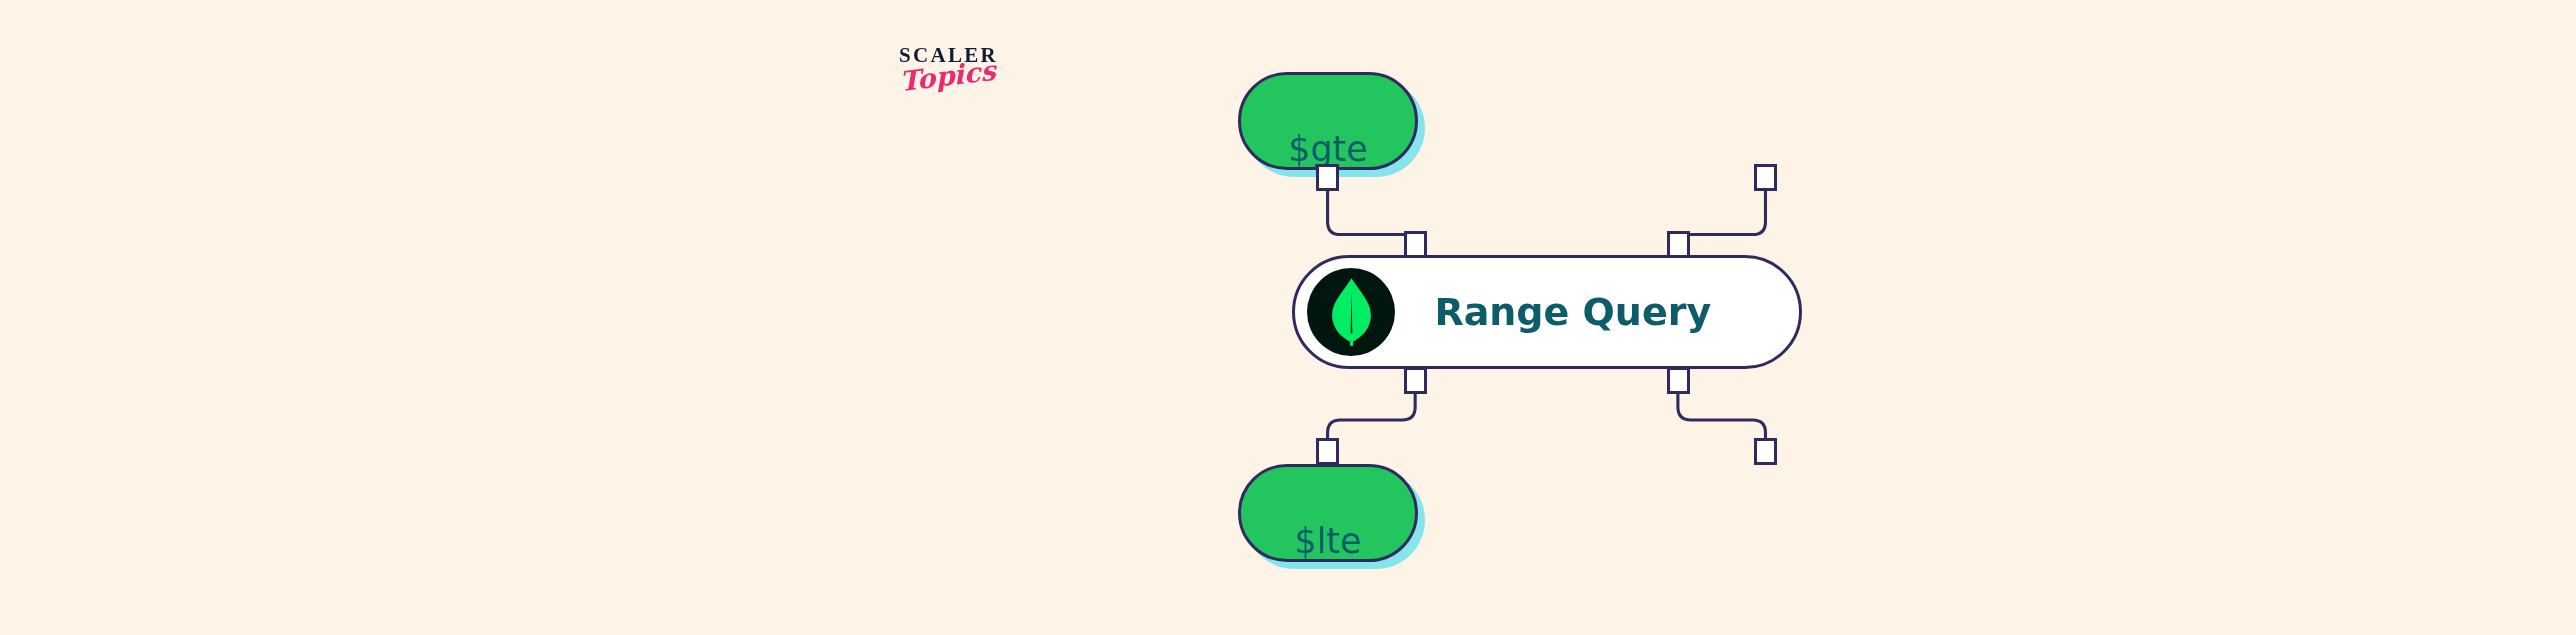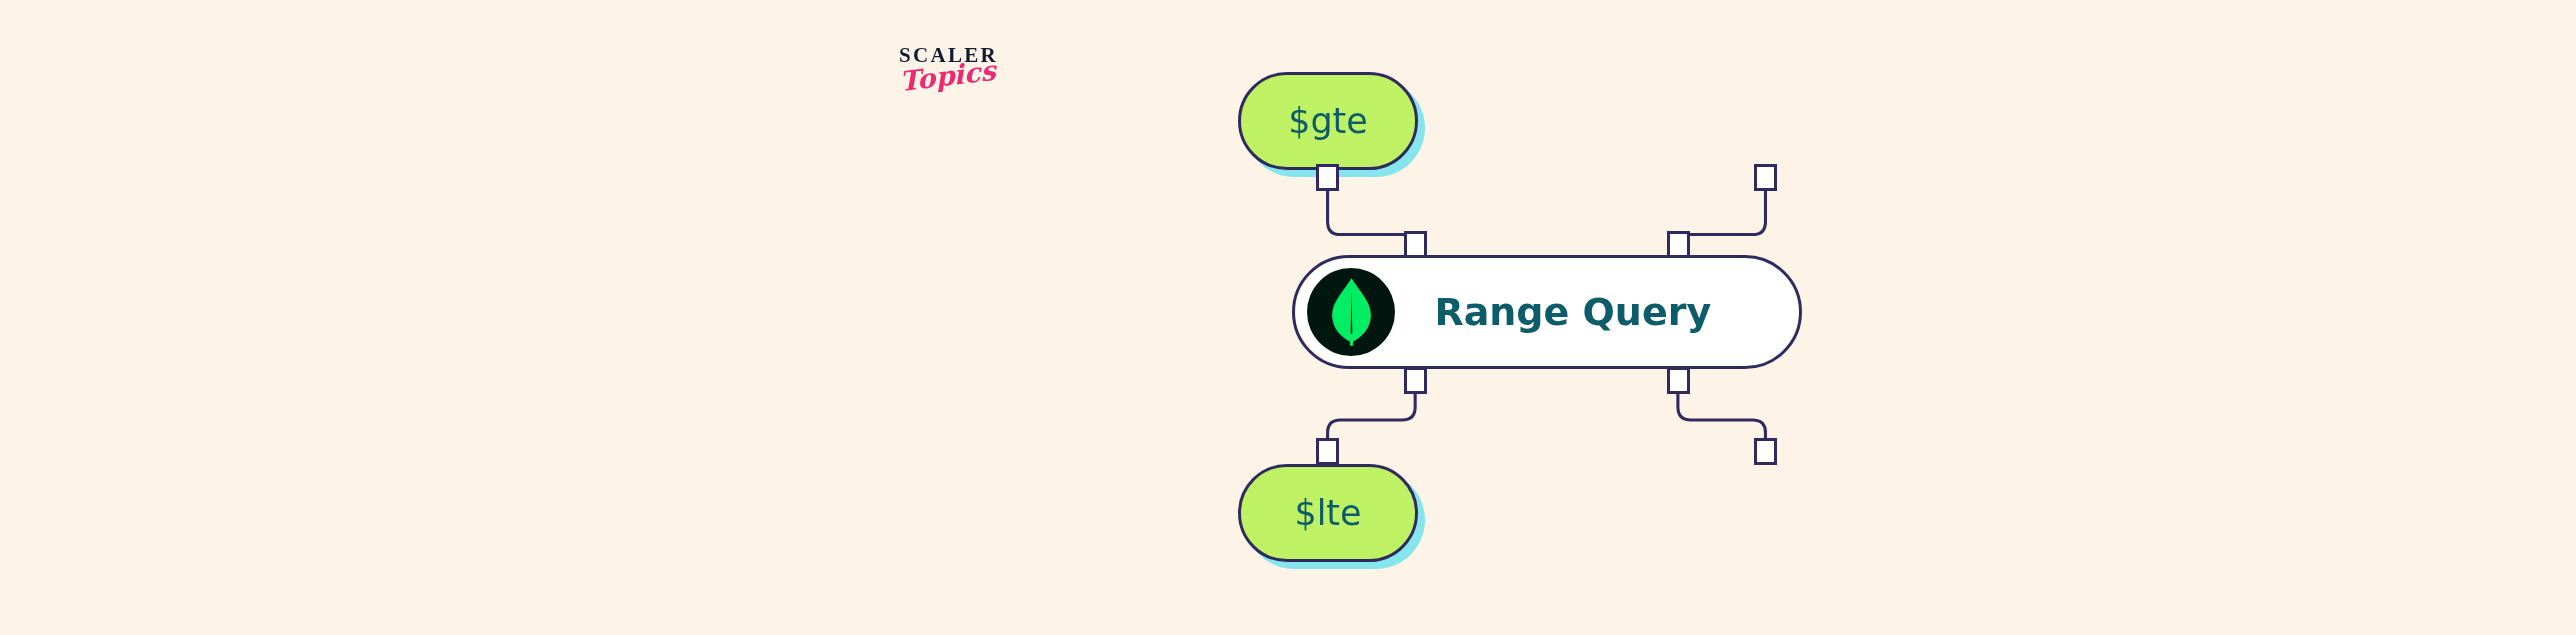--- a/index.html
+++ b/index.html
@@ -74,26 +74,26 @@
     background: #86e4ec;
     border-radius: 49px;
     box-sizing: border-box;
   }
   .op-body {
     position: absolute;
     left: 0;
     top: 0;
     width: 180px;
     height: 98px;
-    background: #bef264;
+    background: #22c55e;
     border: 3.1px solid #302b5f;
     border-radius: 49px;
     box-sizing: border-box;
     display: flex;
-    align-items: center;
+    align-items: flex-end;
     justify-content: center;
   }
   .op-label {
     font-family: "DejaVu Sans", sans-serif;
     font-size: 35px;
     color: #0c5c69;
     line-height: 1;
   }
 
   .op-gte { left: 1238px; top: 72px; }

